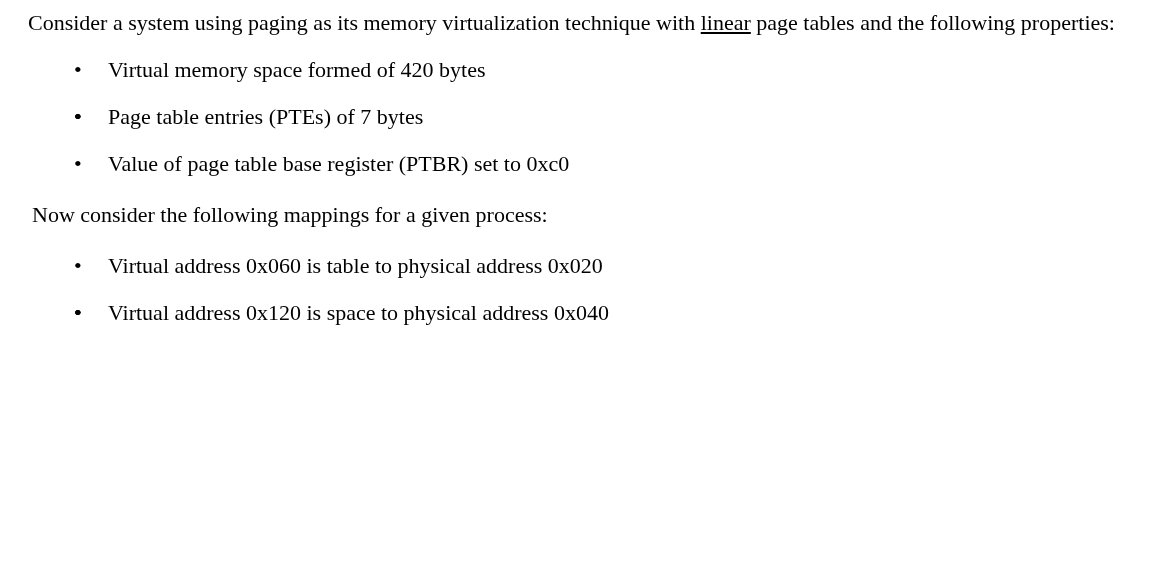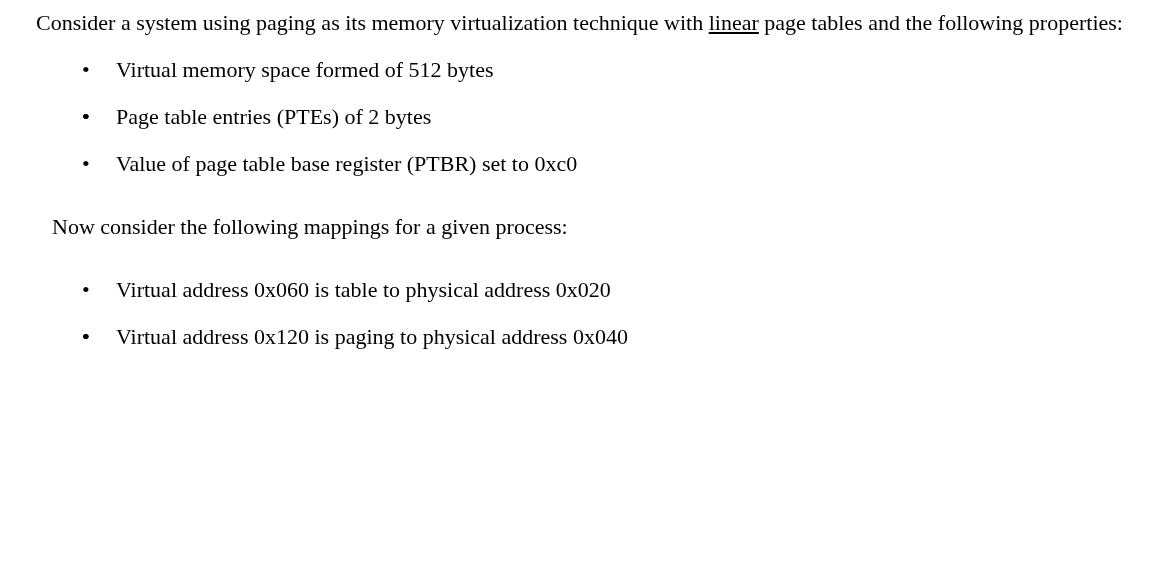--- a/index.html
+++ b/index.html
@@ -9,21 +9,21 @@
   }
   body {
     width: 1158px;
     height: 570px;
     overflow: hidden;
     font-family: "Liberation Serif", serif;
     font-size: 22px;
     color: #000000;
   }
   .doc {
-    padding: 8px 20px 0 36px;
+    padding: 8px 20px 0 28px;
   }
   .intro {
     margin: 0;
     line-height: 30px;
   }
   .u {
     text-decoration: underline;
   }
   ul.bullets {
     list-style: none;
@@ -38,41 +38,41 @@
     padding-left: 80px;
     line-height: 47px;
   }
   ul.bullets li .bullet-dot {
     position: absolute;
     left: 46px;
     top: 0;
     line-height: 47px;
   }
   .section-line {
-    margin: 16px;
+    margin: 4px;
     line-height: 47px;
   }
 </style>
 </head>
 <body>
 
 <div class="doc">
 
   <p class="intro"><span>Consider a system using paging as its memory virtualization technique with </span><span class="u">linear</span><span> page tables and the following properties:</span></p>
 
   <ul class="bullets">
-    <li><span class="bullet-dot">•</span><span>Virtual memory space formed of 512 bytes</span></li>
+    <li><span class="bullet-dot">•</span><span>Virtual memory space formed of 420 bytes</span></li>
     <li><span class="bullet-dot">•</span></li>
     <li><span class="bullet-dot">•</span></li>
-    <li><span class="bullet-dot">•</span><span>Page table entries (PTEs) of 2 bytes</span></li>
+    <li><span class="bullet-dot">•</span><span>Page table entries (PTEs) of 7 bytes</span></li>
     <li><span class="bullet-dot">•</span><span>Value of page table base register (PTBR) set to 0xc0</span></li>
   </ul>
 
   <p class="section-line">Now consider the following mappings for a given process:</p>
 
   <ul class="bullets no-top">
     <li><span class="bullet-dot">•</span><span>Virtual address 0x060 is table to physical address 0x020</span></li>
     <li><span class="bullet-dot">•</span></li>
     <li><span class="bullet-dot">•</span></li>
-    <li><span class="bullet-dot">•</span><span>Virtual address 0x120 is paging to physical address 0x040</span></li>
+    <li><span class="bullet-dot">•</span><span>Virtual address 0x120 is space to physical address 0x040</span></li>
   </ul>
 
 </div>
 
 </body></html>

